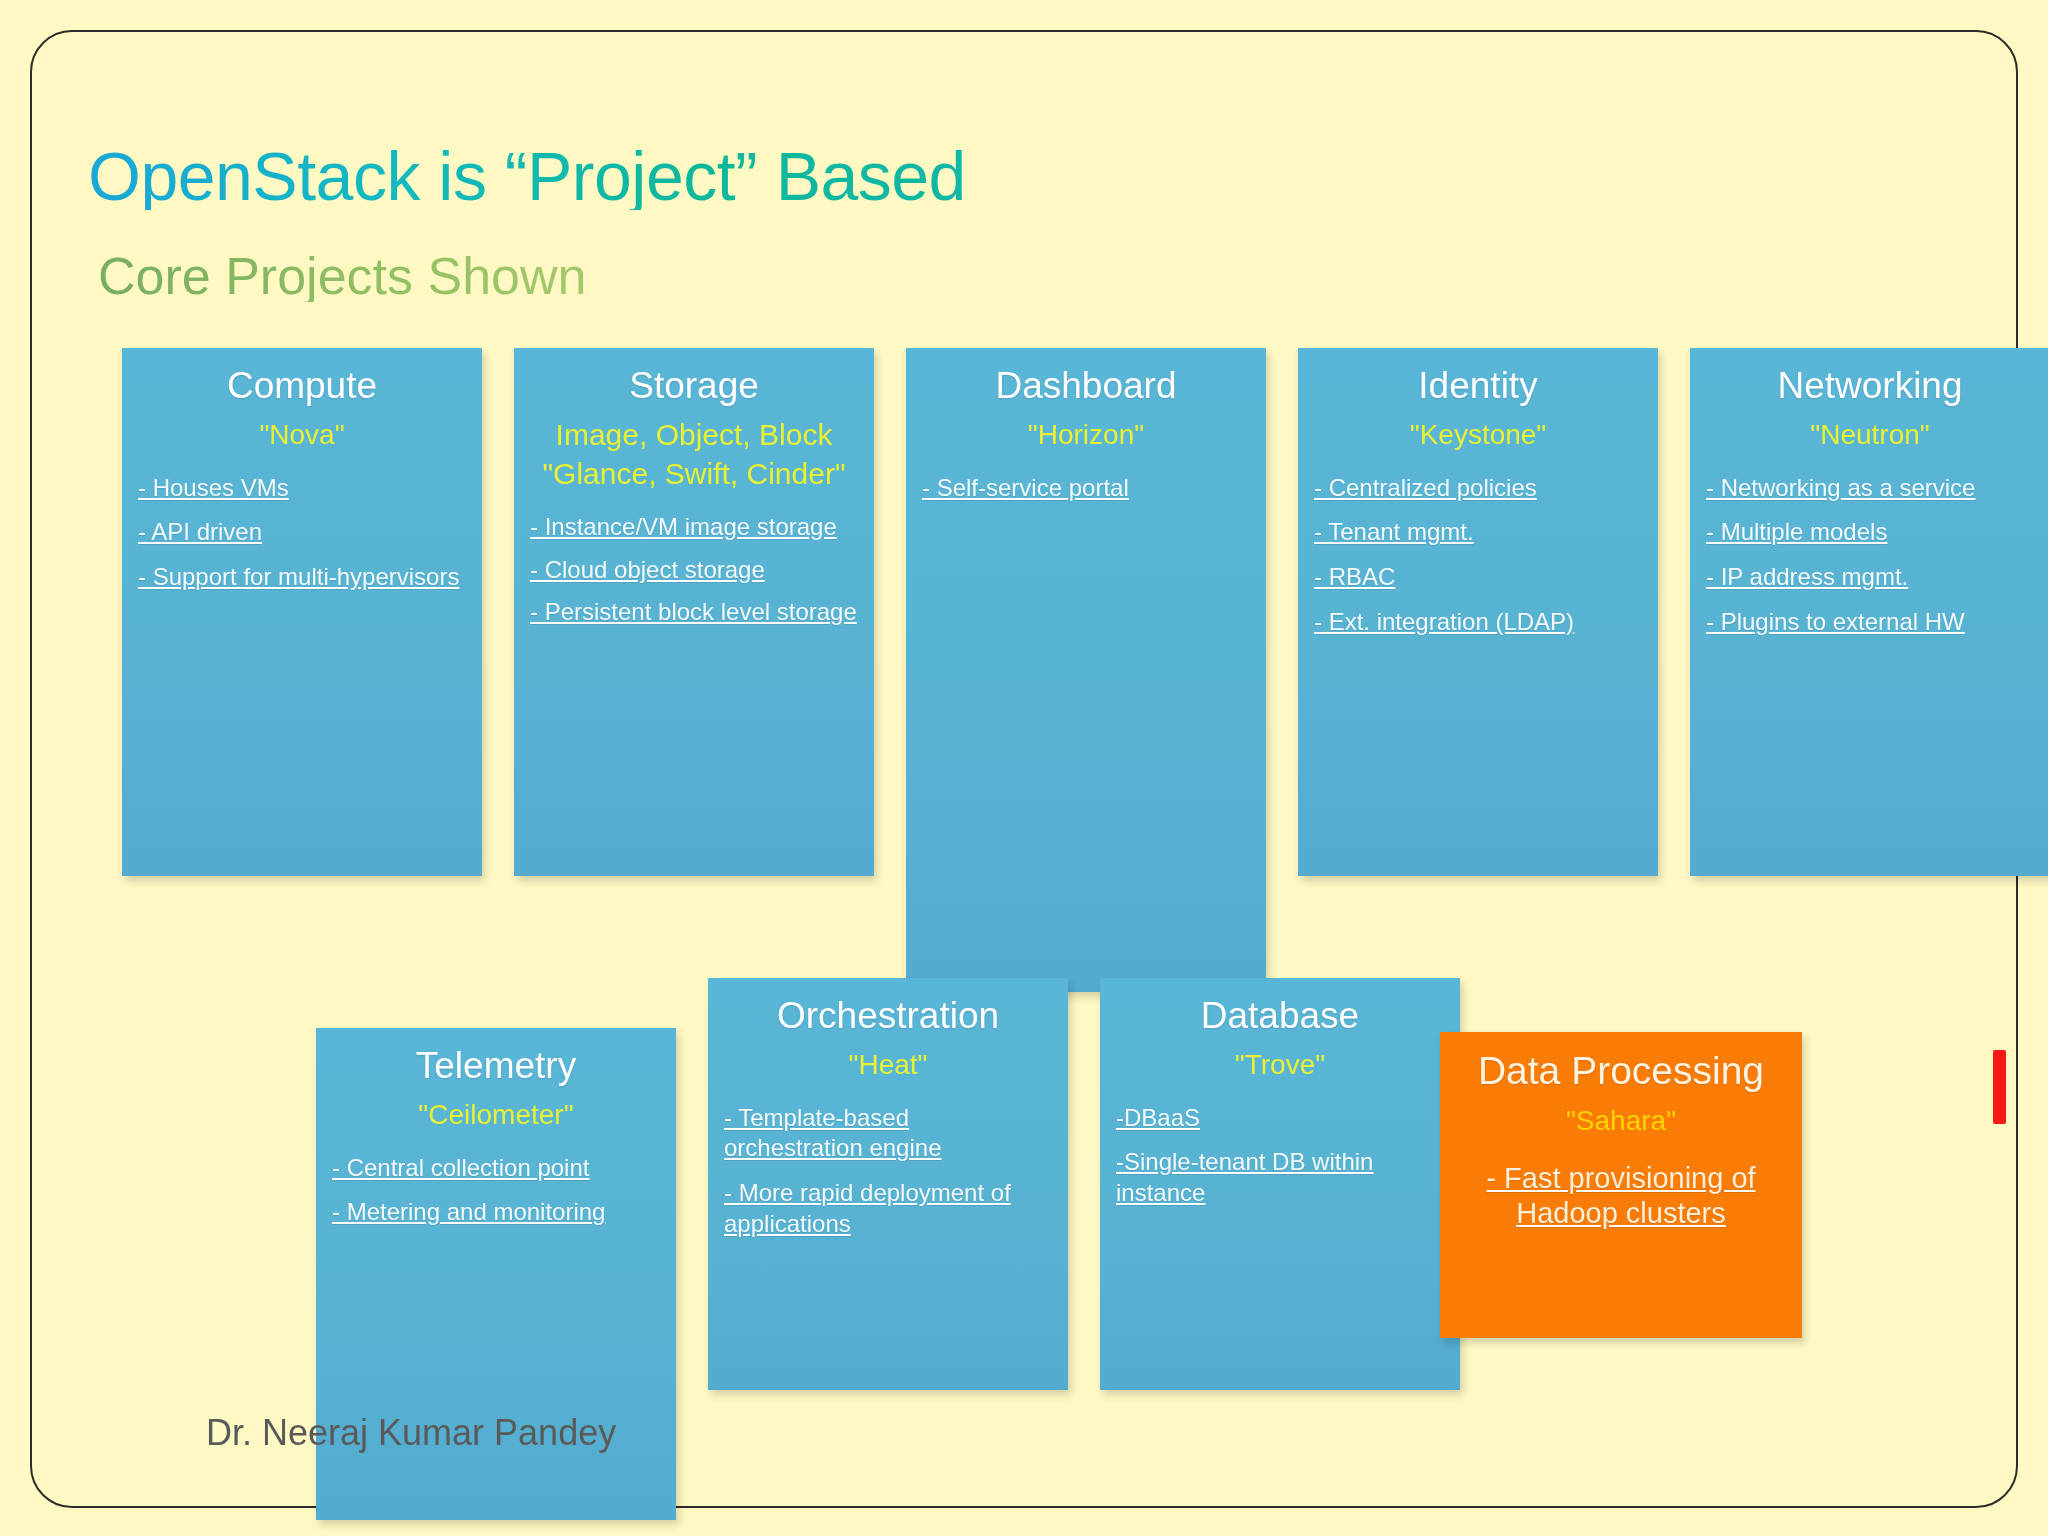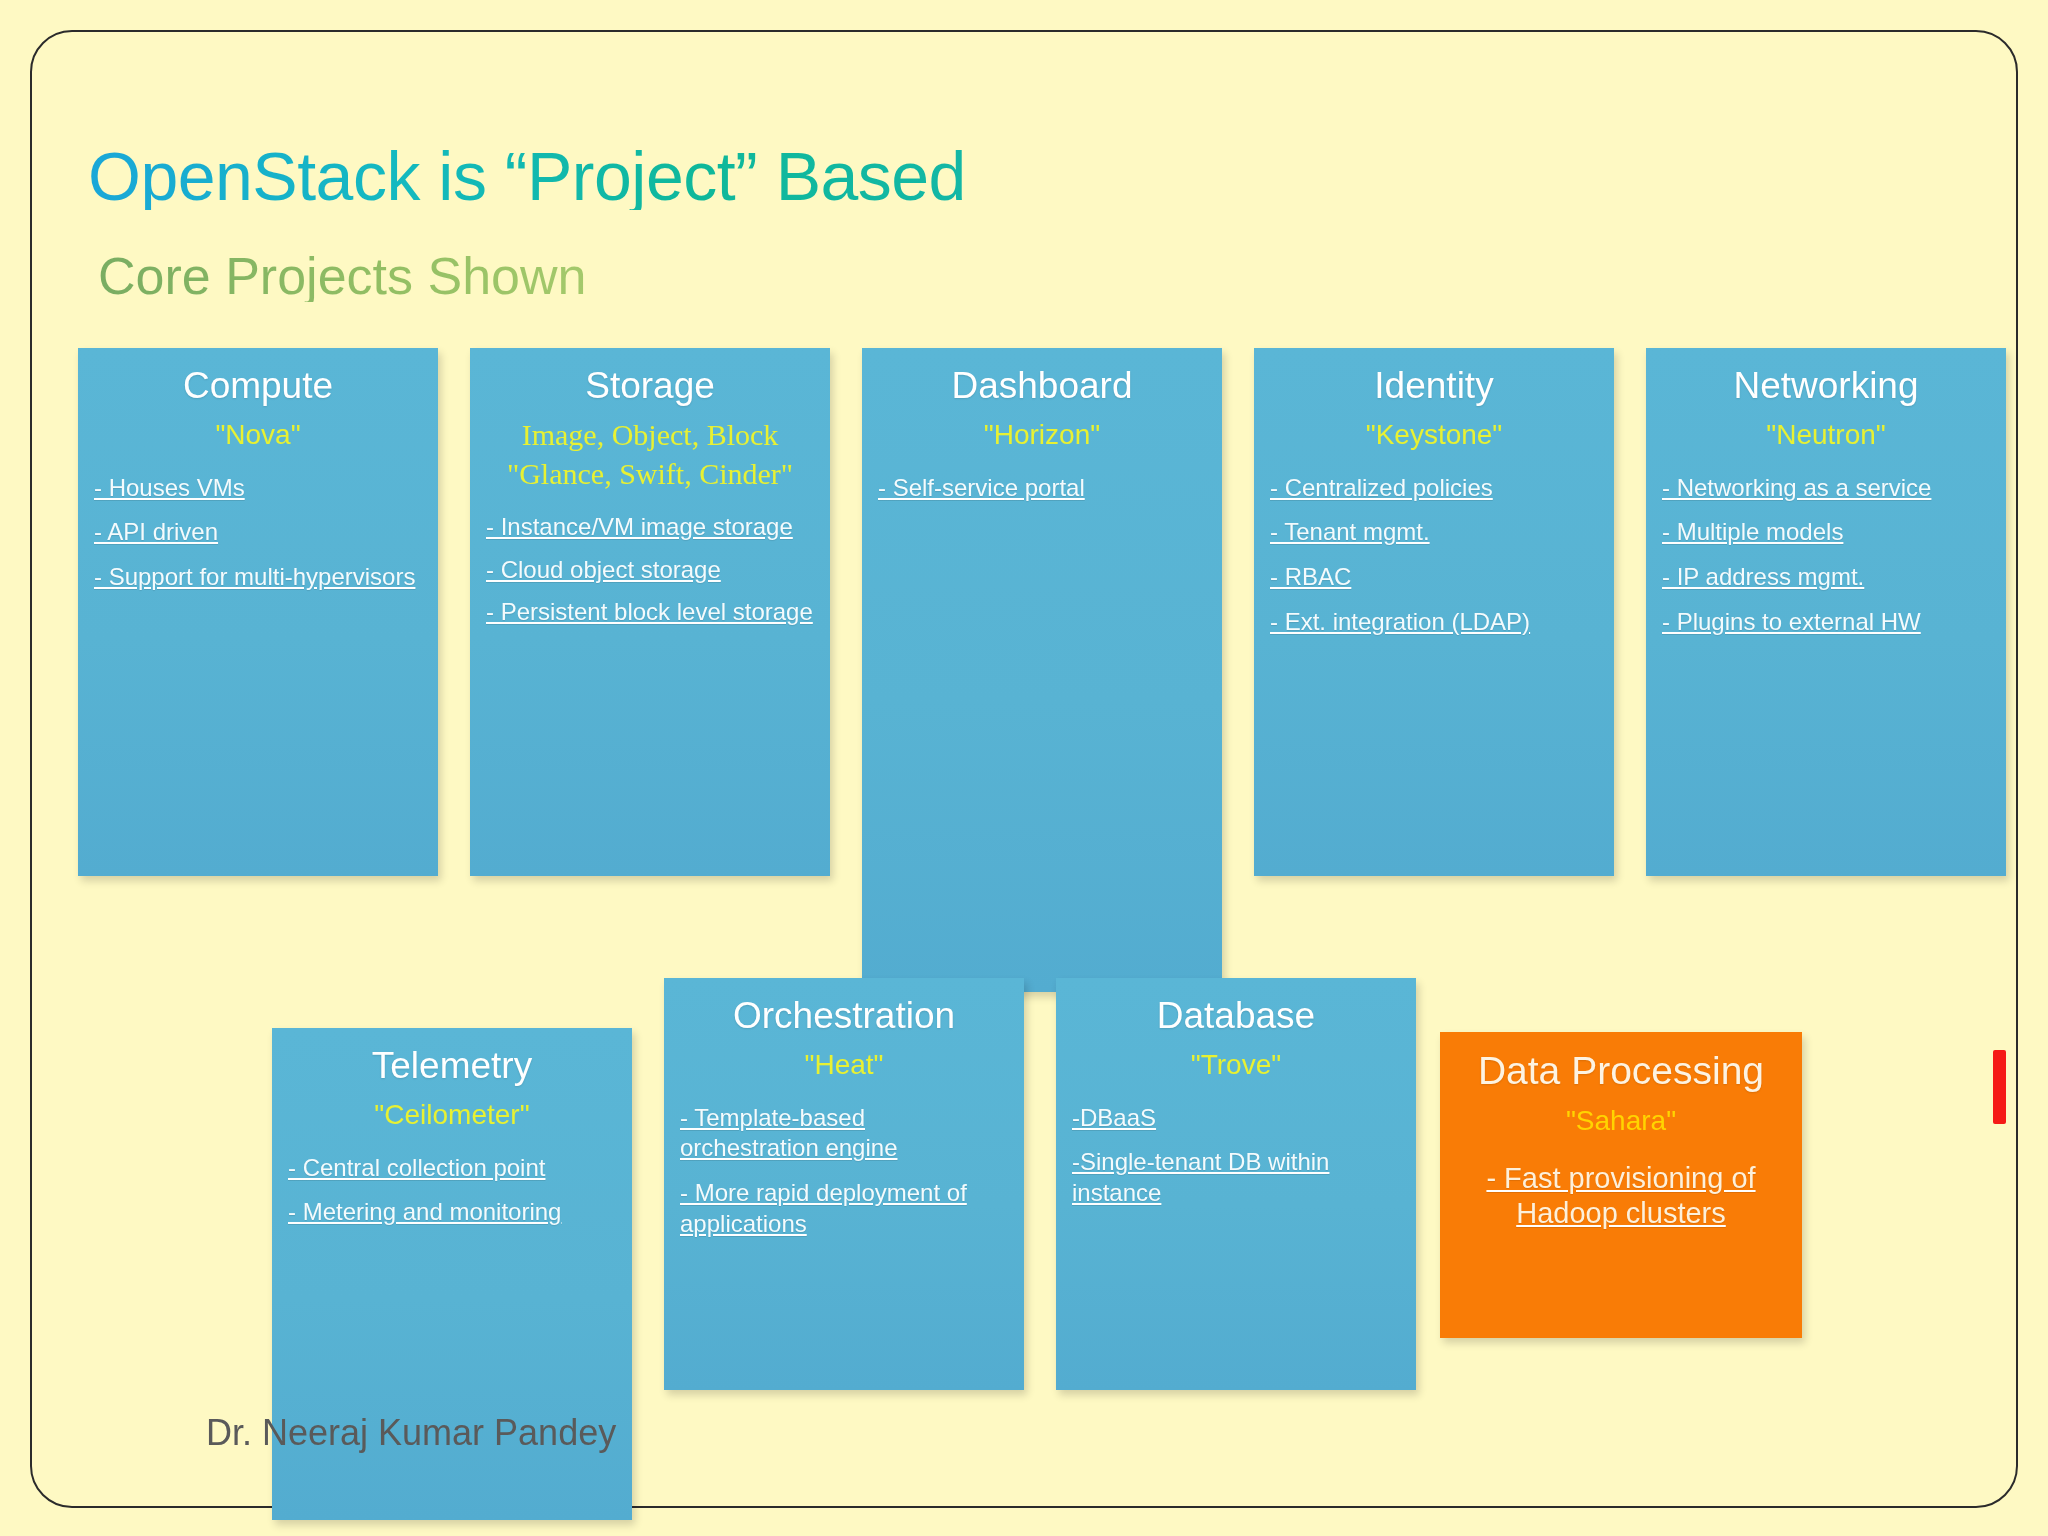--- a/index.html
+++ b/index.html
@@ -67,20 +67,21 @@
 
   .card {
     position: absolute;
     box-sizing: border-box;
     padding: 16px 16px 10px 16px;
     color: #ffffff;
     box-shadow: 3px 5px 8px rgba(0,0,0,0.16);
   }
   .card.teal {
     background: linear-gradient(180deg, #5ab6d6 0%, #58b3d3 55%, #53acd0 100%);
+    margin-left: 44px;
   }
   .card.orange {
     background: #f97c06;
   }
 
   .card-title {
     text-align: center;
     font-size: 37px;
     line-height: 1.08;
     color: #ffffff;
@@ -100,21 +101,20 @@
     margin: 14px 0 0 0;
     font-weight: normal;
   }
   .card-codename.multiline {
     font-size: 30px;
     margin-top: 12px;
   }
   .card-codename .cn-line {
     display: block;
     margin-bottom: 6px;
-    font-family: Liberation Serif, serif;
   }
   .card.orange .card-codename {
     color: #ffd400;
     font-size: 28px;
   }
 
   .bullets {
     margin: 22px 0 0 0;
     padding: 0;
     list-style: none;

